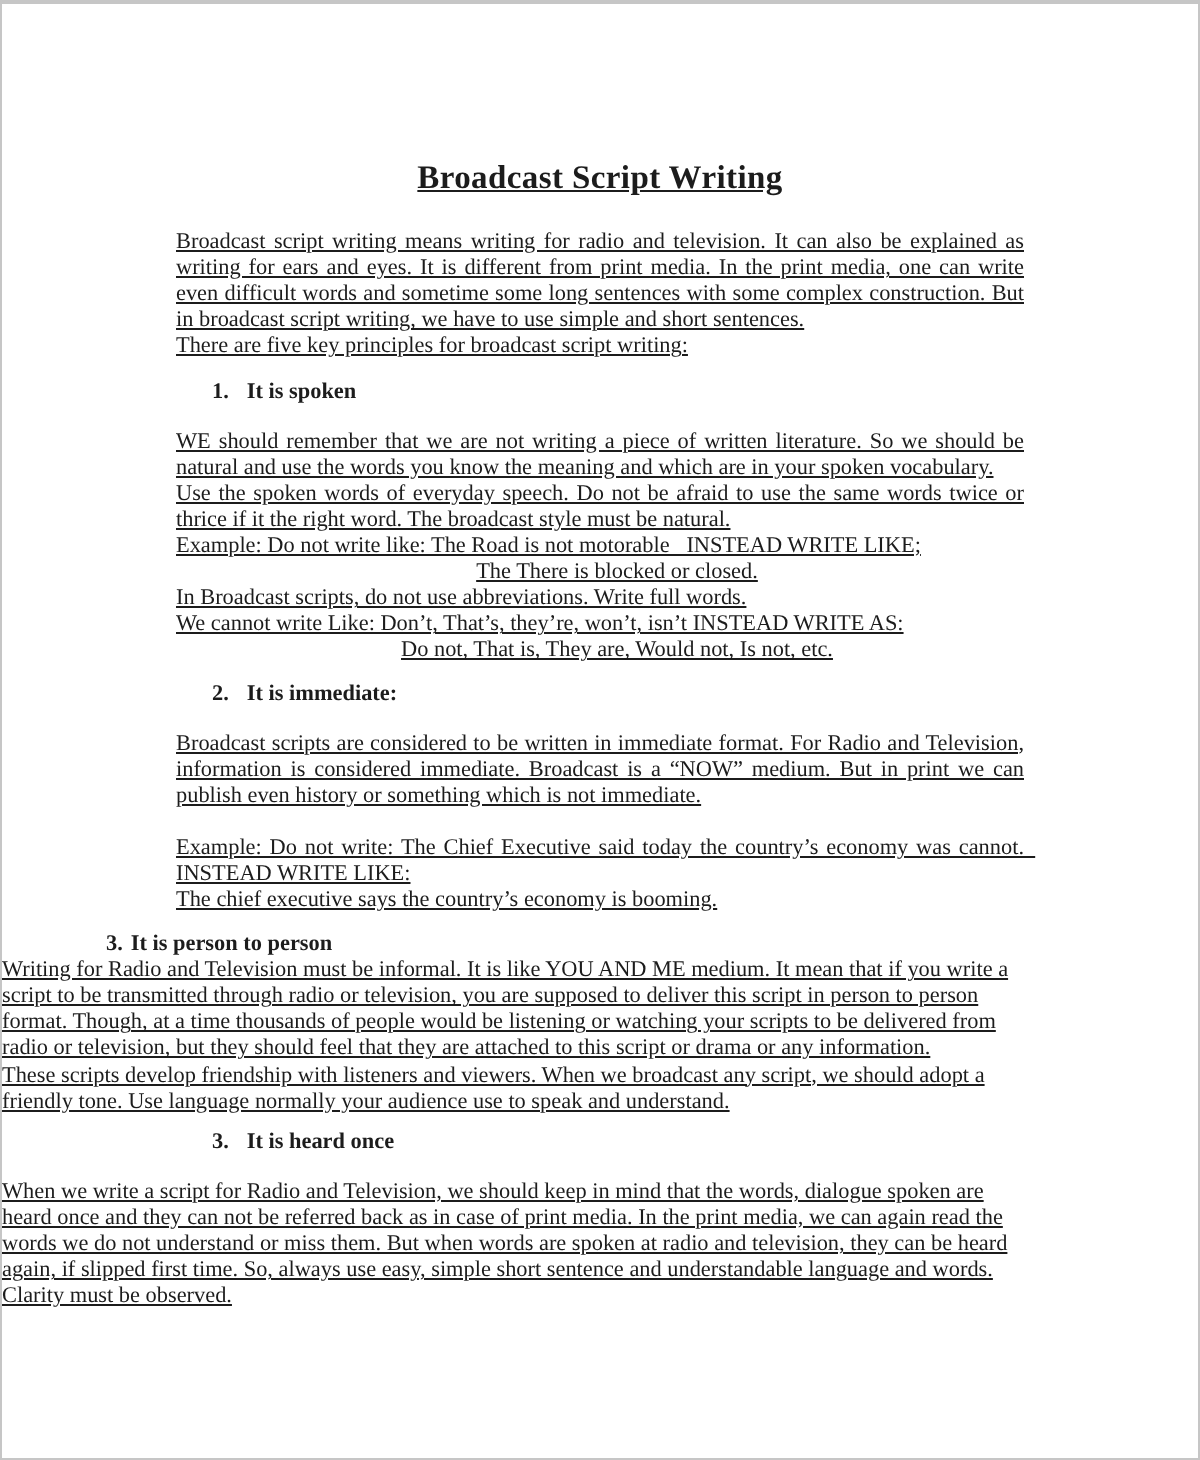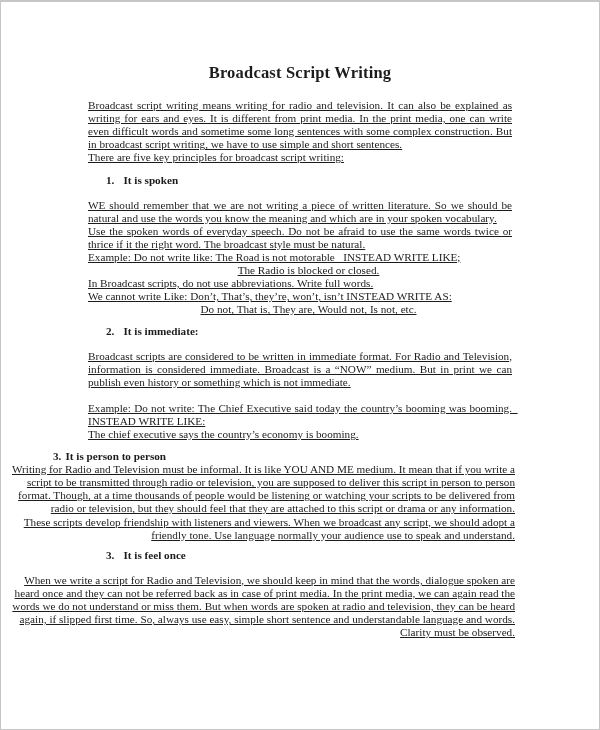--- a/index.html
+++ b/index.html
@@ -12,36 +12,37 @@
     border: 1px solid #c6c6c6;
     border-top-width: 2px;
     font-family: "Liberation Serif", "DejaVu Serif", serif;
     color: #1c1c1c;
     font-size: 11.2px;
     line-height: 13.1px;
     overflow: hidden;
   }
   .title {
     margin: 0;
-    padding-top: 61px;
+    padding-top: 77px;
     text-align: center;
     font-size: 16.5px;
     line-height: 20px;
     font-weight: bold;
     letter-spacing: 0.2px;
+    text-decoration: underline;
   }
   p, .line { margin: 0; text-decoration: underline; }
   .para-std {
     margin-left: 87px;
     margin-right: 87px;
     text-align: justify;
   }
   .para-wide {
     margin-right: 84px;
-    text-align: right;
+    text-align: left;
   }
   .line-std { margin-left: 87px; margin-right: 87px; }
   .line-center { margin-left: 87px; margin-right: 70px; text-align: center; }
   .pre { white-space: pre-wrap; }
   .heading {
     font-weight: bold;
     margin-left: 105px;
   }
   .heading .h-num { margin-right: 9px; }
   .heading-narrow { margin-left: 52px; }
@@ -64,36 +65,36 @@
 
   <p class="para-std mt-intro">Broadcast script writing means writing for radio and television. It can also be explained as writing for ears and eyes. It is different from print media. In the print media, one can write even difficult words and sometime some long sentences with some complex construction. But in broadcast script writing, we have to use simple and short sentences.</p>
   <div class="line line-std">There are five key principles for broadcast script writing:</div>
 
   <div class="heading mt-h1">
     <span class="h-num">1.</span><span>It is spoken</span>
   </div>
   <p class="para-std mt-body">WE should remember that we are not writing a piece of written literature. So we should be natural and use the words you know the meaning and which are in your spoken vocabulary.</p>
   <p class="para-std">Use the spoken words of everyday speech. Do not be afraid to use the same words twice or thrice if it the right word. The broadcast style must be natural.</p>
   <div class="line line-std pre">Example: Do not write like: The Road is not motorable   INSTEAD WRITE LIKE;</div>
-  <div class="line line-center">The Radio is blocked or closed.</div>
+  <div class="line line-center">The There is blocked or closed.</div>
   <div class="line line-std">In Broadcast scripts, do not use abbreviations. Write full words.</div>
   <div class="line line-std">We cannot write Like: Don’t, That’s, they’re, won’t, isn’t INSTEAD WRITE AS:</div>
   <div class="line line-center">Do not, That is, They are, Would not, Is not, etc.</div>
 
   <div class="heading mt-h2">
     <span class="h-num">2.</span><span>It is immediate:</span>
   </div>
   <p class="para-std mt-body">Broadcast scripts are considered to be written in immediate format. For Radio and Television, information is considered immediate. Broadcast is a “NOW” medium. But in print we can publish even history or something which is not immediate.</p>
-  <p class="para-std pre mt-example">Example: Do not write: The Chief Executive said today the country’s booming was booming.  INSTEAD WRITE LIKE:</p>
+  <p class="para-std pre mt-example">Example: Do not write: The Chief Executive said today the country’s economy was cannot.  INSTEAD WRITE LIKE:</p>
   <div class="line line-std">The chief executive says the country’s economy is booming.</div>
 
   <div class="heading heading-narrow mt-h3">
     <span class="h-num">3.</span><span>It is person to person</span>
   </div>
   <p class="para-wide">Writing for Radio and Television must be informal. It is like YOU AND ME medium. It mean that if you write a script to be transmitted through radio or television, you are supposed to deliver this script in person to person format. Though, at a time thousands of people would be listening or watching your scripts to be delivered from radio or television, but they should feel that they are attached to this script or drama or any information.</p>
   <p class="para-wide">These scripts develop friendship with listeners and viewers. When we broadcast any script, we should adopt a friendly tone. Use language normally your audience use to speak and understand.</p>
 
   <div class="heading mt-h4">
-    <span class="h-num">3.</span><span>It is feel once</span>
+    <span class="h-num">3.</span><span>It is heard once</span>
   </div>
   <p class="para-wide mt-final">When we write a script for Radio and Television, we should keep in mind that the words, dialogue spoken are heard once and they can not be referred back as in case of print media. In the print media, we can again read the words we do not understand or miss them. But when words are spoken at radio and television, they can be heard again, if slipped first time. So, always use easy, simple short sentence and understandable language and words. Clarity must be observed.</p>
 
 </div>
 
 </body></html>

